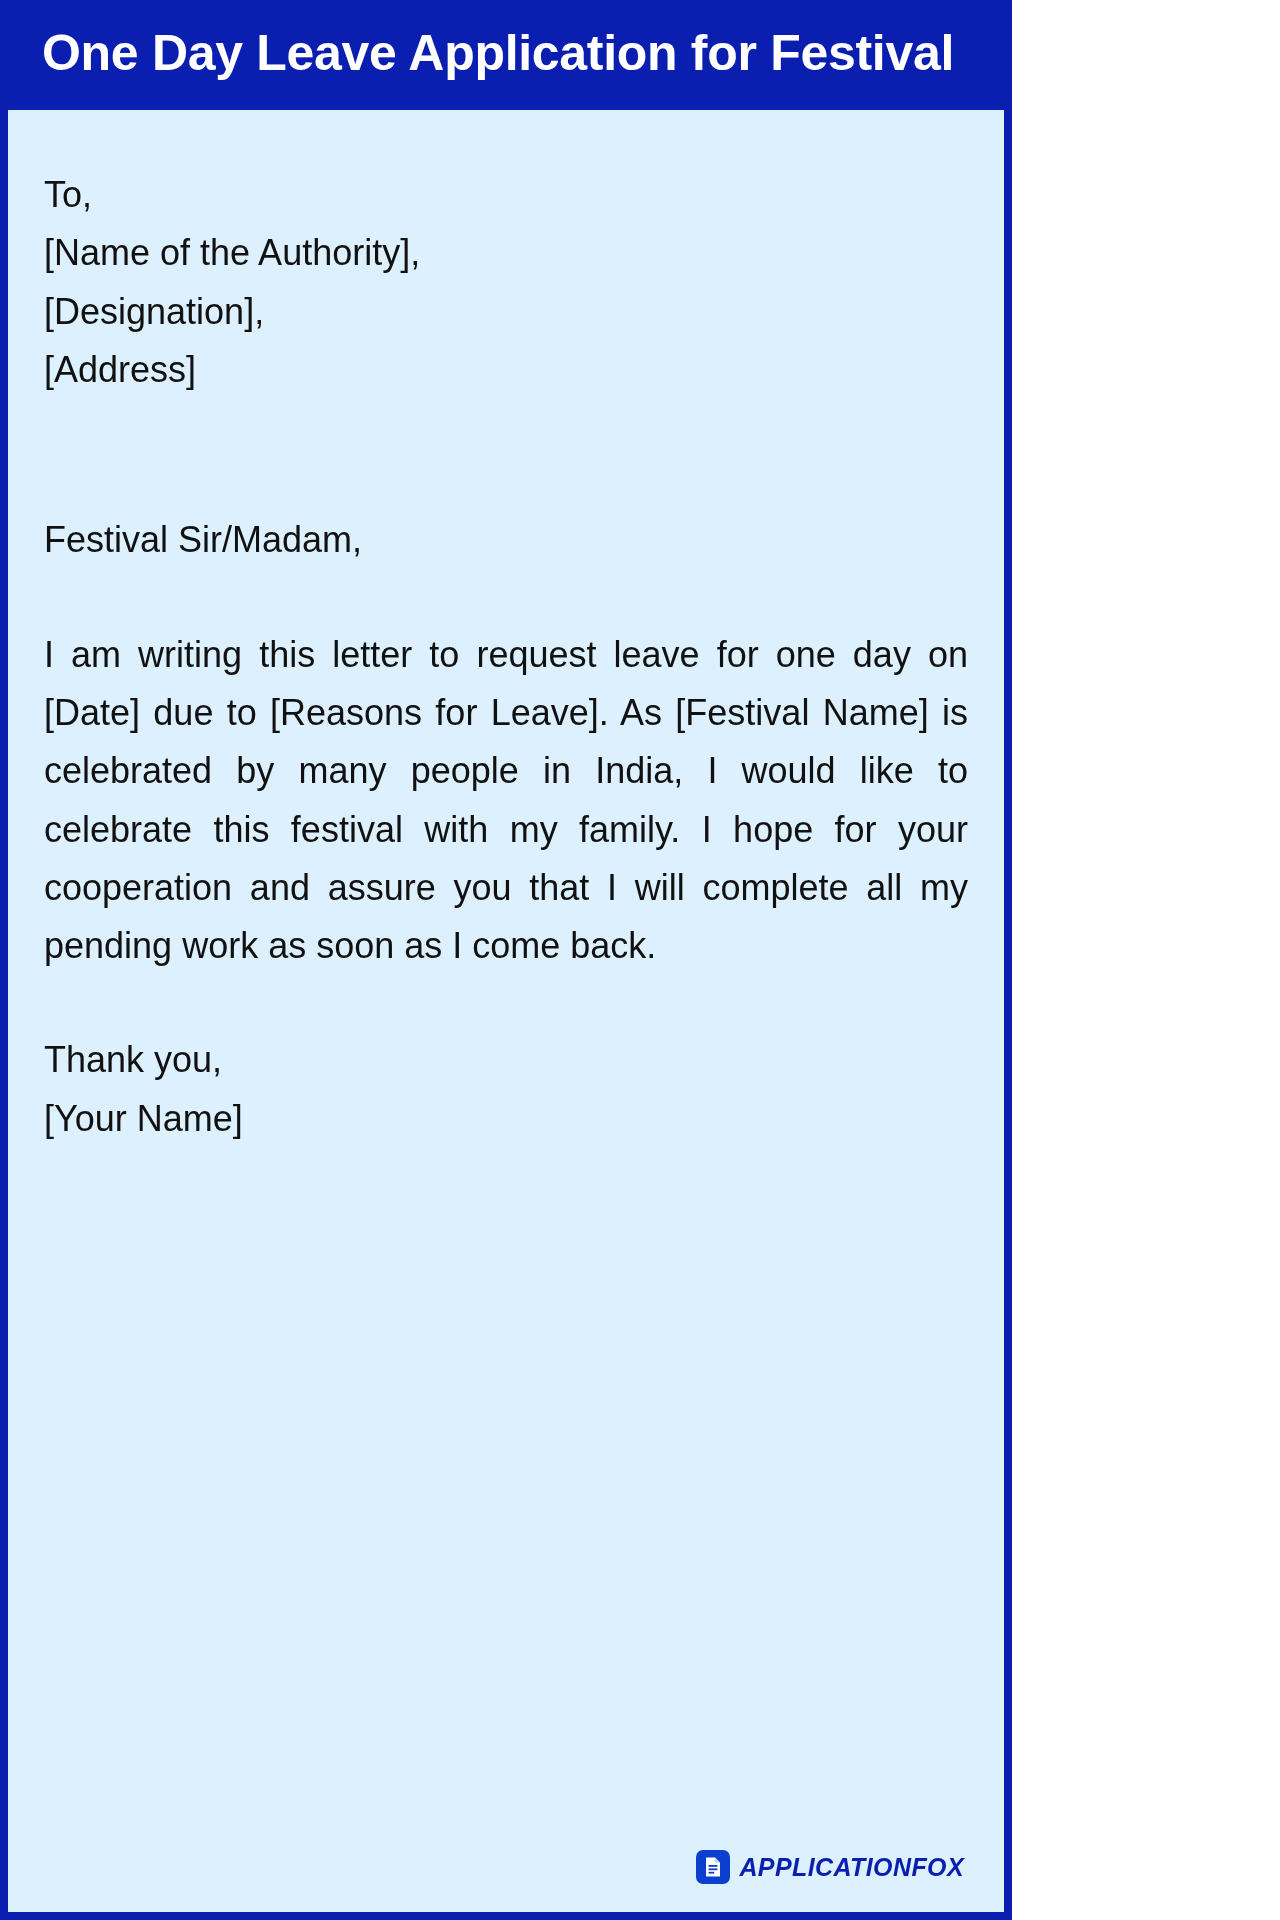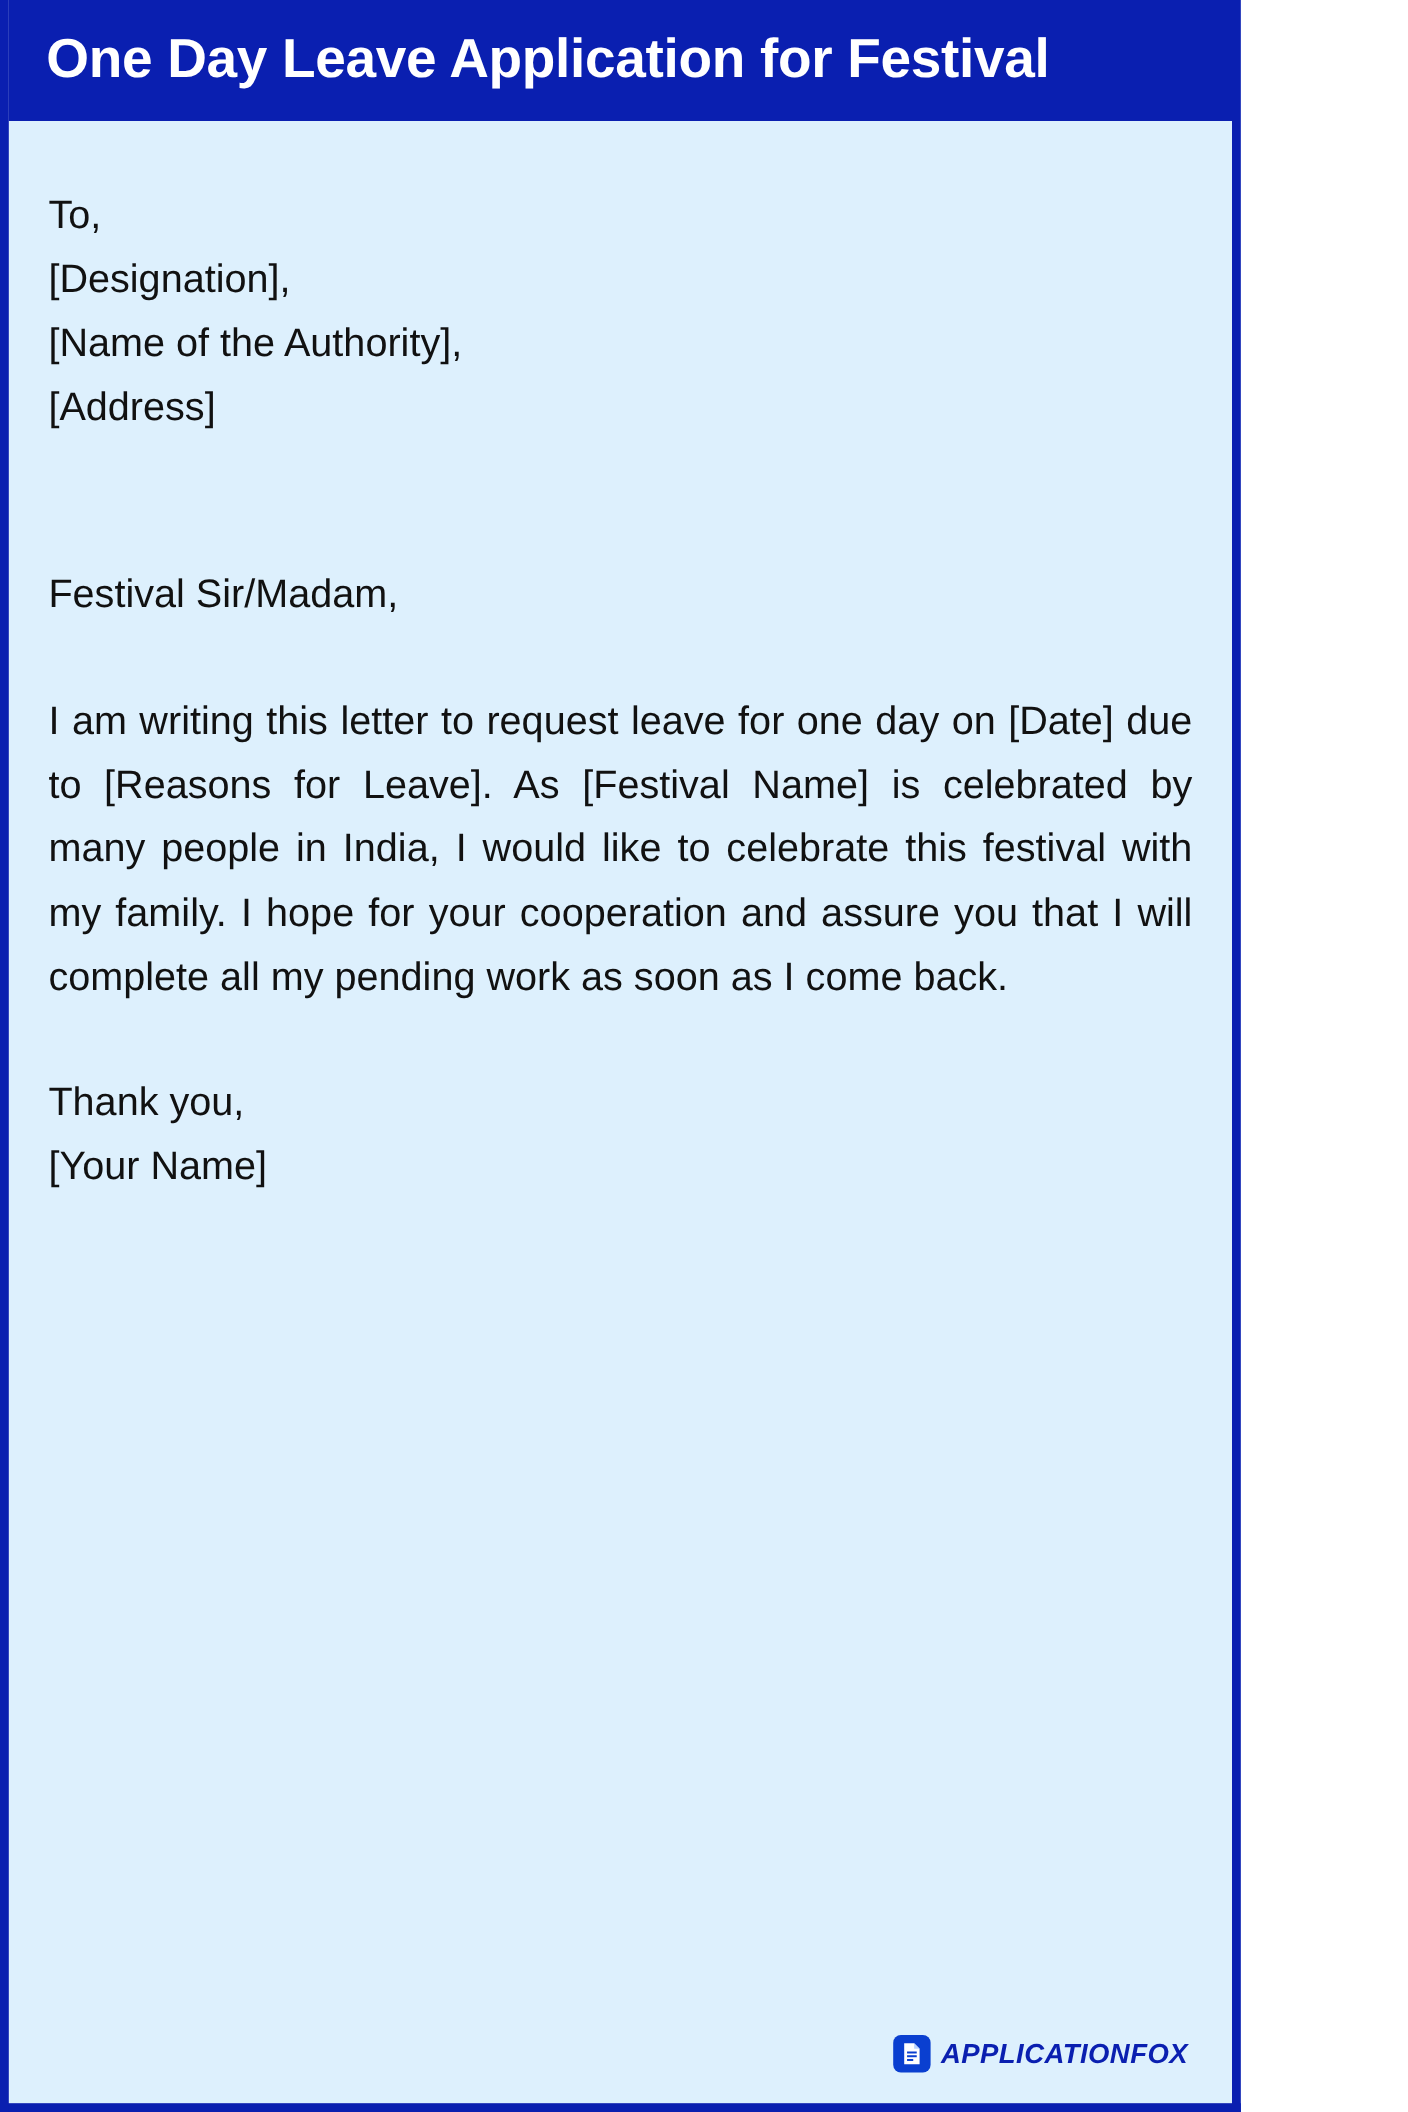--- a/index.html
+++ b/index.html
@@ -8,21 +8,21 @@
   }
   body {
     width: 1280px;
     height: 1920px;
     background: #ffffff;
     font-family: "Liberation Sans", sans-serif;
     -webkit-font-smoothing: antialiased;
   }
   .page {
     position: relative;
-    width: 1128px;
+    width: 1012px;
     height: 1920px;
     box-sizing: border-box;
     border-left: 8px solid #0a1fb0;
     border-right: 8px solid #0a1fb0;
     border-bottom: 8px solid #0a1fb0;
     background: #ddf0fd;
     display: flex;
     flex-direction: column;
   }
   .title-bar {
@@ -105,22 +105,22 @@
   <div class="title-bar">
     <h1>One Day Leave Application for Festival</h1>
   </div>
 
   <div class="body-area">
 
     <div class="letter">
 
       <div>
         <div class="addr-line">To,</div>
+        <div class="addr-line">[Name of the Authority],</div>
         <div class="addr-line">[Designation],</div>
-        <div class="addr-line">[Name of the Authority],</div>
         <div class="addr-line">[Address]</div>
       </div>
 
       <div class="spacer"></div>
 
 
       <div class="spacer"></div>
 
       <div>Festival Sir/Madam,</div>
 

